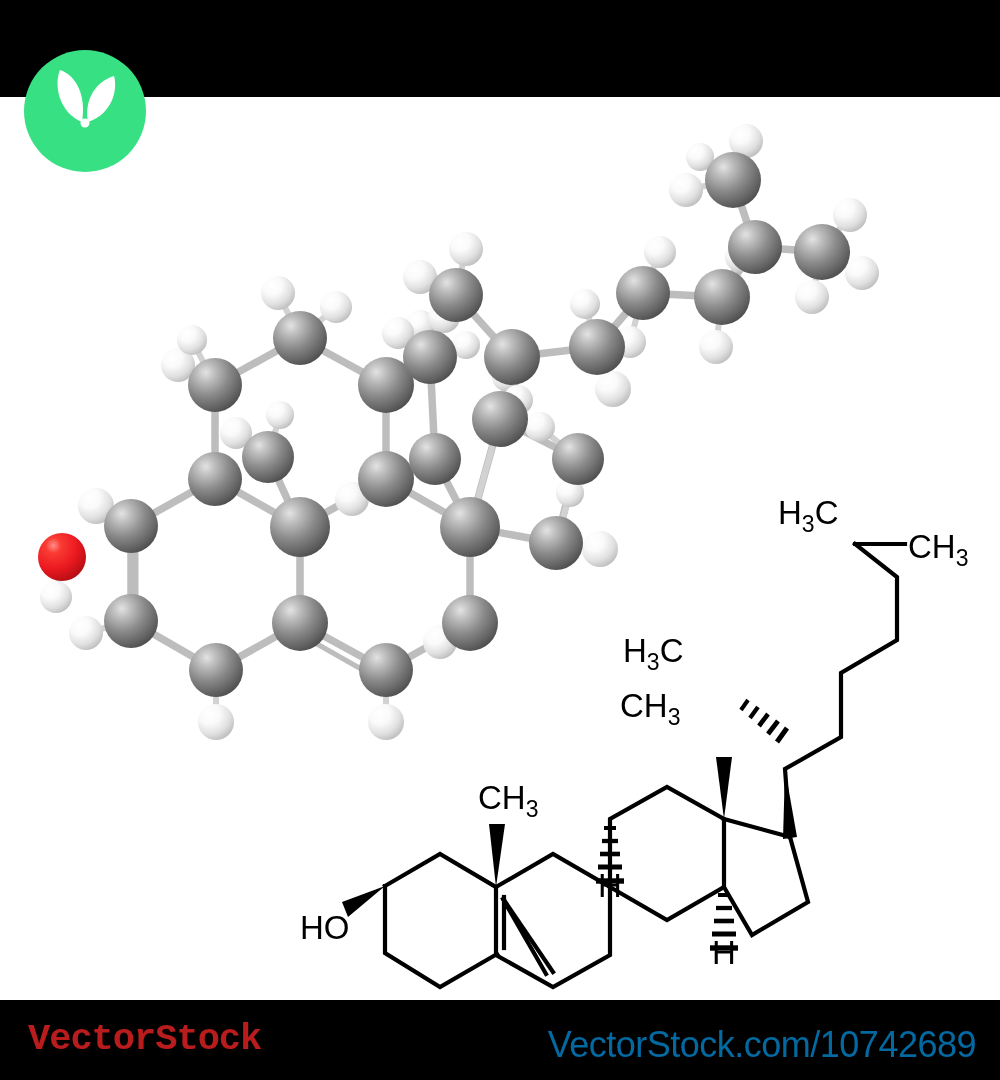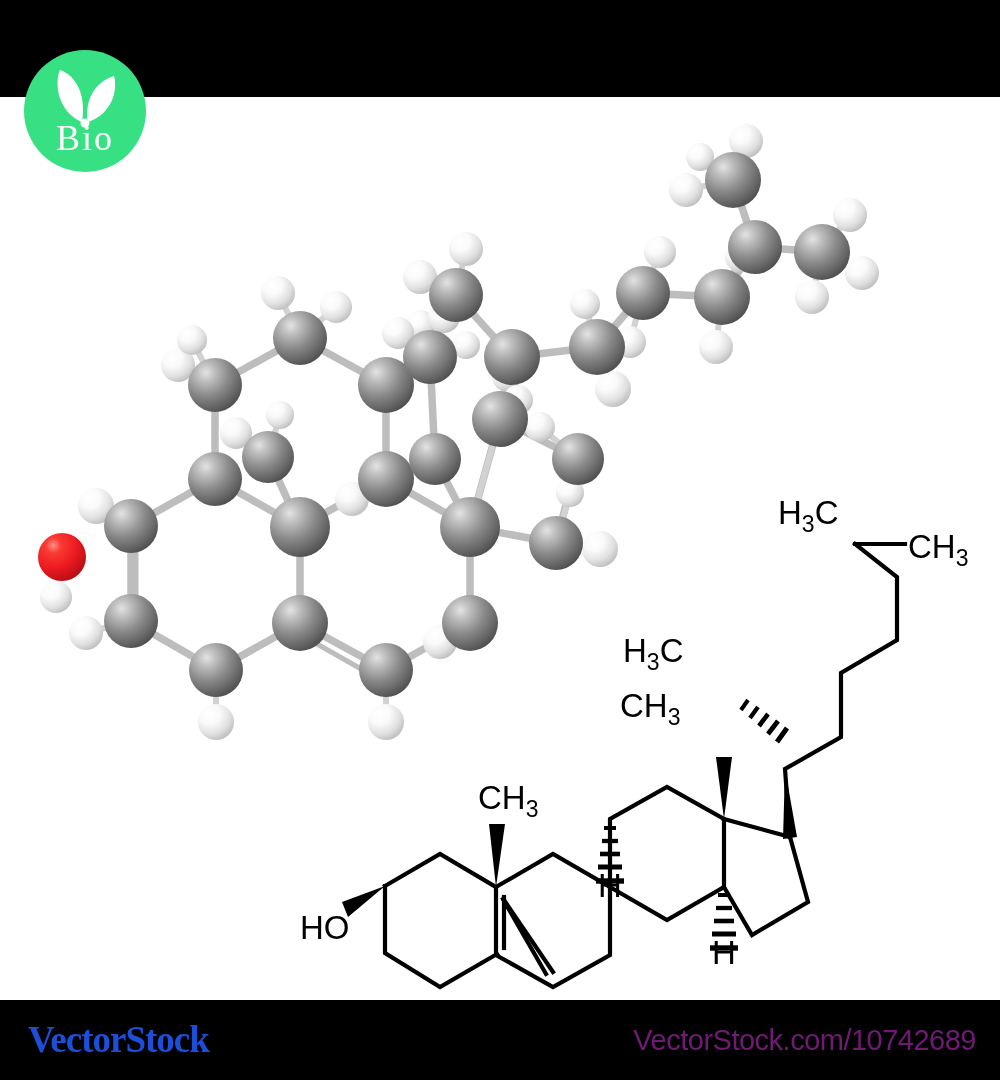--- a/index.html
+++ b/index.html
@@ -33,27 +33,27 @@
     position:absolute;left:0;top:70px;width:122px;text-align:center;
     color:#ffffff;font-family:"Liberation Serif", serif;font-size:36px;
     letter-spacing:2px;line-height:1;
   }
 
   
   .footer-bar{
     position:absolute;left:0;top:1000px;width:1000px;height:80px;background:#000000;
   }
   .footer-brand{
-    position:absolute;left:28px;top:1018px;color:#1d4ed8;
+    position:absolute;left:28px;top:1018px;color:#b91c1c;
     font-size:37px;font-weight:bold;letter-spacing:-1px;
-    font-family:Liberation Serif, serif;
+    font-family:Liberation Mono, monospace;
   }
   .footer-url{
-    position:absolute;right:24px;top:1024px;color:#701a75;
-    font-size:29px;letter-spacing:-0.5px;
+    position:absolute;right:24px;top:1024px;color:#0369a1;
+    font-size:36px;letter-spacing:-0.5px;
     font-family:"Liberation Sans", sans-serif;
   }
 
   
   .canvas3d{position:absolute;left:0;top:97px;width:1000px;height:903px;}
   .canvas2d{position:absolute;left:0;top:97px;width:1000px;height:903px;}
   svg{display:block;overflow:visible;}
   .sk-line{stroke:#000;stroke-width:4.2;fill:none;stroke-linecap:square;}
   .sk-label{font-family:"Liberation Sans", sans-serif;font-size:33px;fill:#000;}
   .sk-sub{font-family:"Liberation Sans", sans-serif;font-size:23px;fill:#000;}
@@ -361,20 +361,19 @@
 
   <div class="header-bar"></div>
 
   <div class="bio-logo">
     <div class="disc"></div>
     <svg class="mark" viewBox="0 0 122 122">
       <path d="M58 72 C 34 62, 30 34, 36 20 C 54 26, 62 48, 58 72 Z" fill="#ffffff"></path>
       <path d="M64 72 C 88 64, 94 40, 90 26 C 70 32, 60 52, 64 72 Z" fill="#ffffff"></path>
       <circle cx="61" cy="73" r="4.5" fill="#ffffff"></circle>
     </svg>
-    <div class="bio-text">Bio</div>
   </div>
 
   <div class="footer-bar"></div>
   <div class="footer-brand">VectorStock</div>
   <div class="footer-url">VectorStock.com/10742689</div>
 
 </div>
 
 </body></html>

